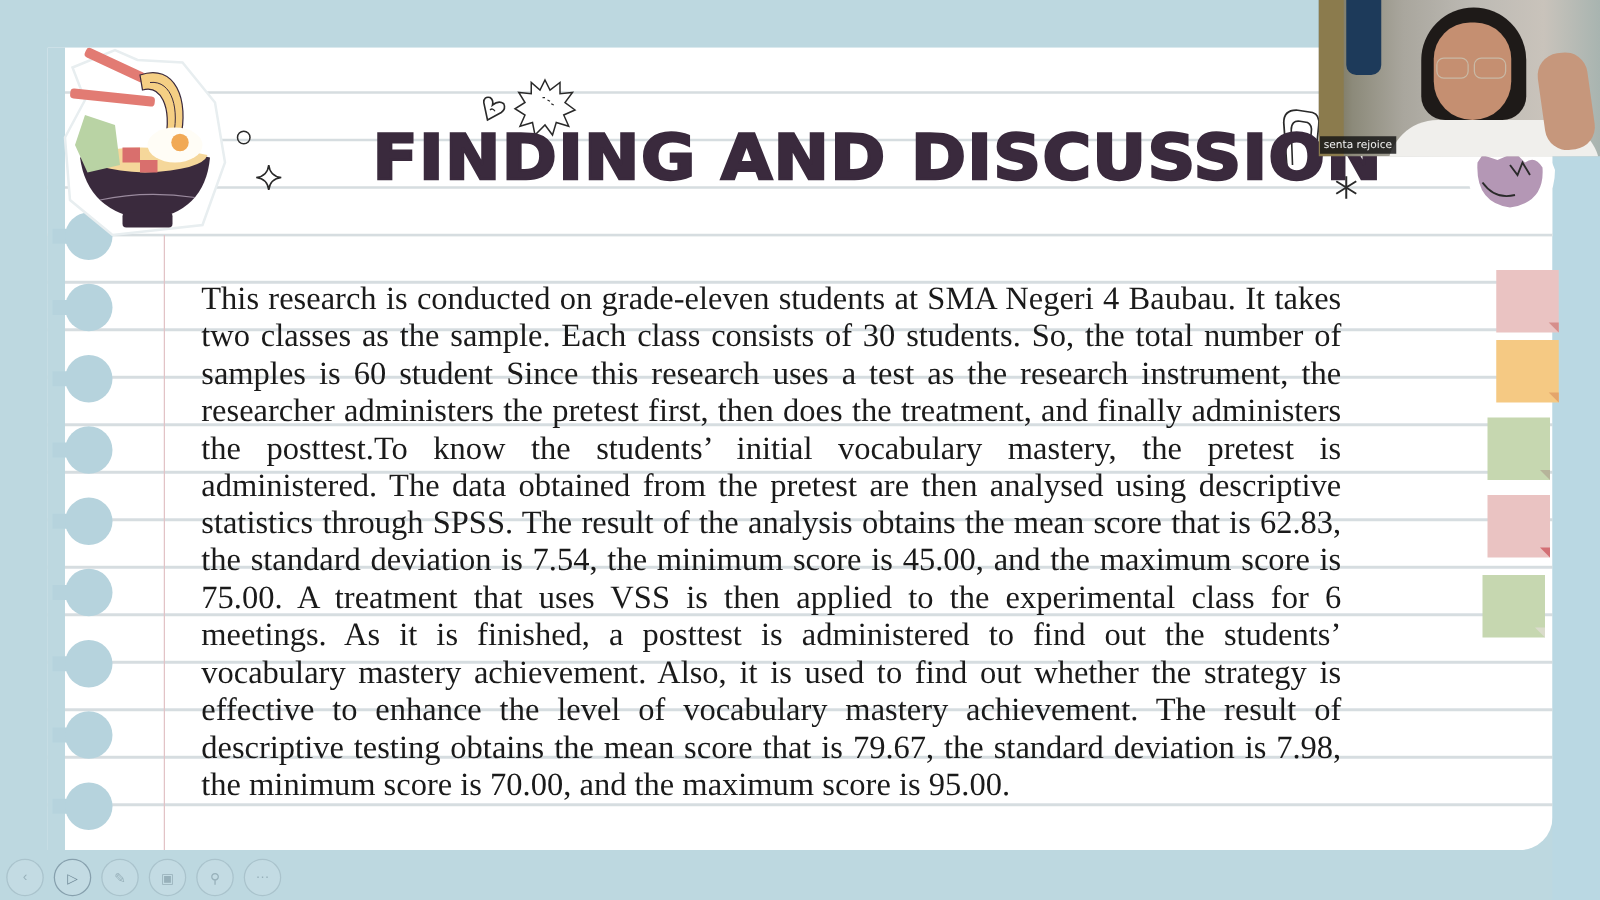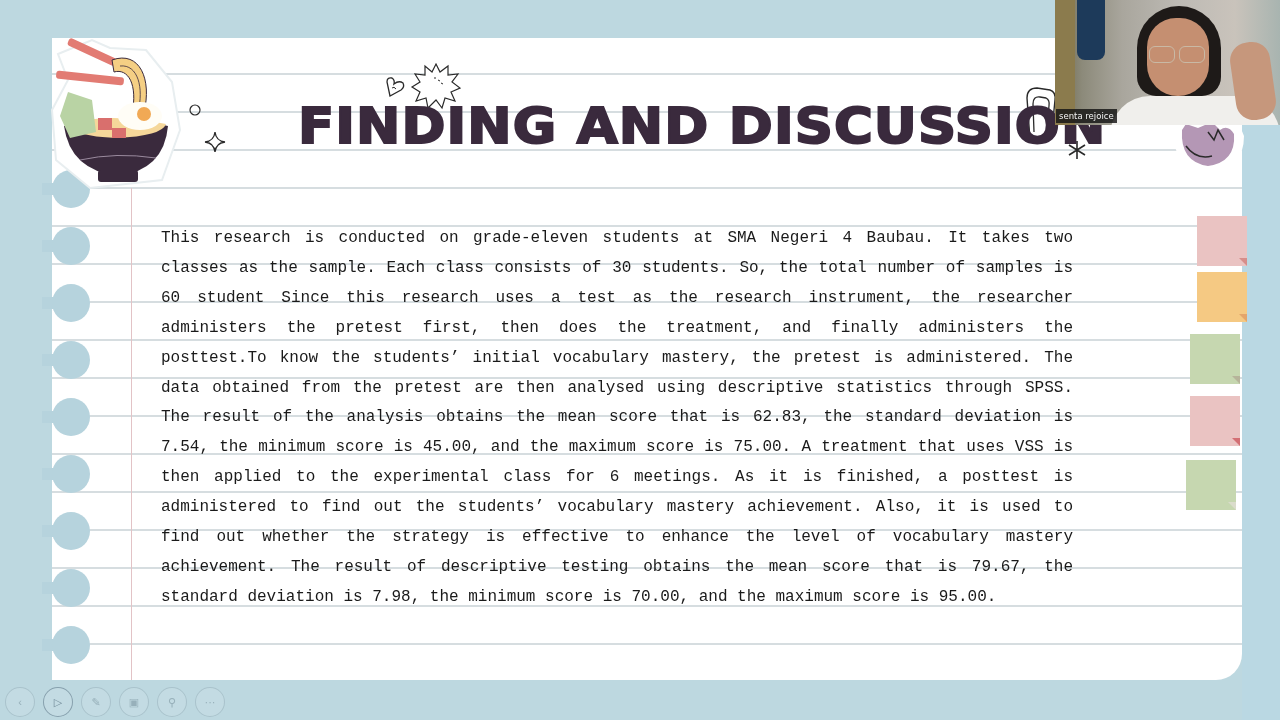--- a/index.html
+++ b/index.html
@@ -36,21 +36,21 @@
     position: absolute; left: 298px; top: 96px; width: 760px; height: 60px;
     font-family: "DejaVu Sans", sans-serif; font-weight: bold;
     font-size: 50px; line-height: 60px; color: #3a2a3d; letter-spacing: 1px;
     white-space: nowrap; transform: scaleX(1.06); transform-origin: left center;
     -webkit-text-stroke: 2px #3a2a3d;
   }
 
   
   .body-text {
     position: absolute; left: 161px; top: 224px; width: 912px;
-    font-family: Liberation Mono, monospace; font-size: 16px; line-height: 29.9px;
+    font-family: Liberation Serif, serif; font-size: 26px; line-height: 29.9px;
     color: #1a1a1a; text-align: justify;
   }
 
   
   .note { position: absolute; width: 50px; height: 50px; }
   .note .fold { position: absolute; right: 0; bottom: 0; width: 0; height: 0;
     border-left: 8px solid transparent; border-bottom: 8px solid transparent; }
 
   
   .webcam { position: absolute; left: 1055px; top: 0; width: 225px; height: 125px; overflow: hidden;

